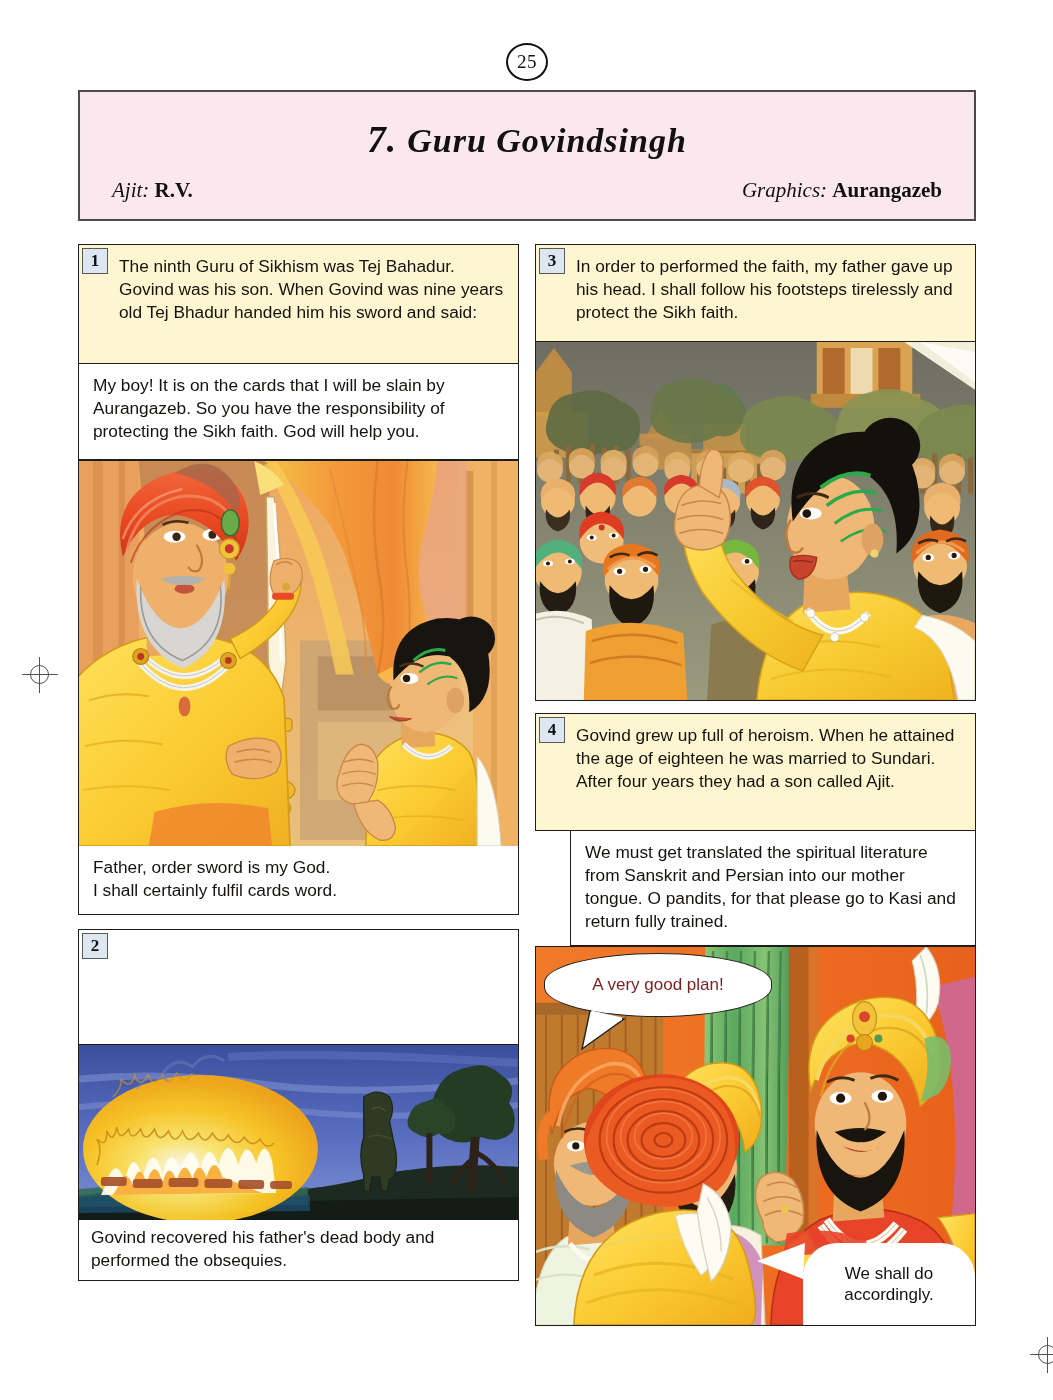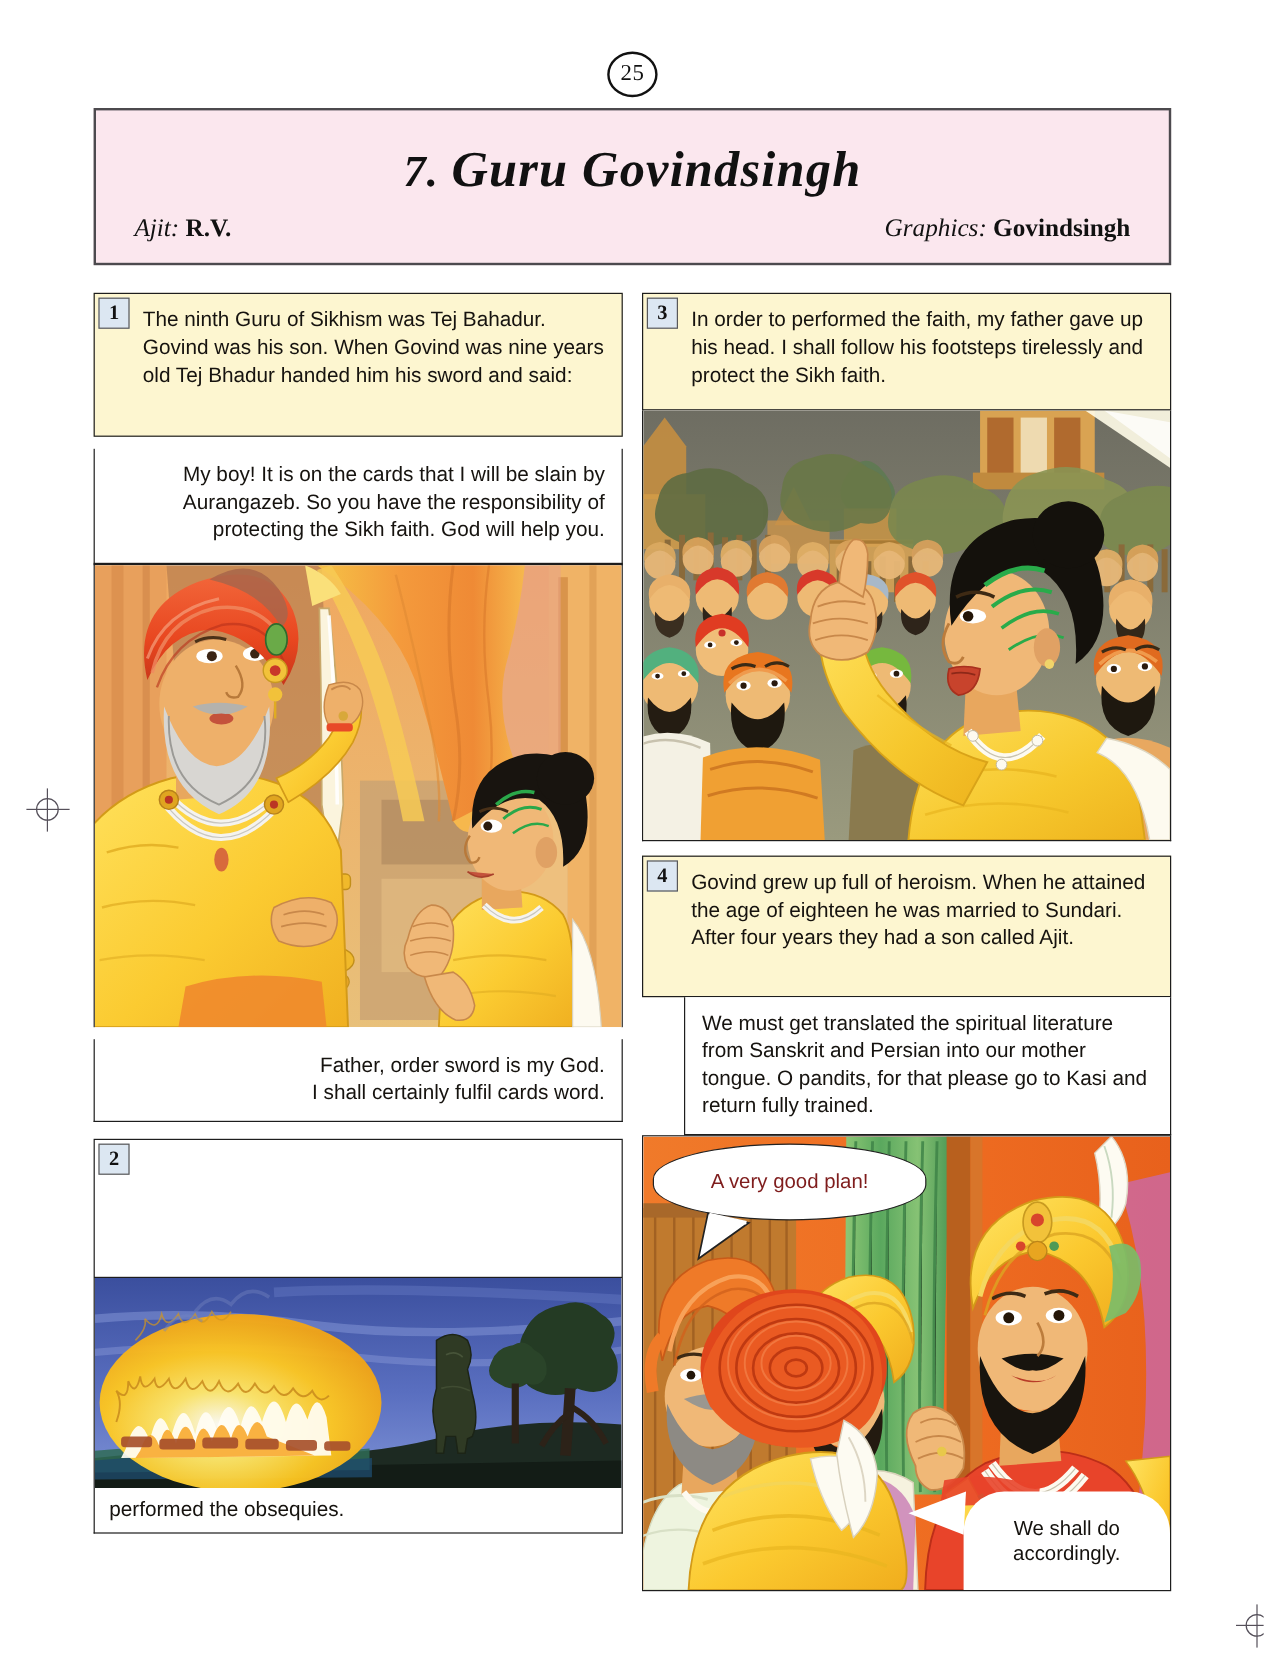--- a/index.html
+++ b/index.html
@@ -79,21 +79,21 @@
     text-align: center;
     font-family: "Liberation Serif", serif;
     font-style: italic;
     font-weight: bold;
     font-size: 37px;
     color: #111;
     margin-top: 26px;
     letter-spacing: 1px;
   }
   #story-title .sc {
-    font-size: 42px;
+    font-size: 34px;
   }
   .credits {
     position: absolute;
     bottom: 16px;
     font-family: "Liberation Serif", serif;
     font-size: 21px;
     color: #111;
   }
   #credit-story { left: 32px; }
   #credit-graphics { right: 32px; }
@@ -137,21 +137,21 @@
     position: relative;
     border: 1.6px solid #1d1d1d;
     padding: 10px 14px 12px 14px;
     font-size: 17.3px;
     line-height: 1.33;
     color: #16130f;
   }
   .textbox.cream { background: #fdf6d0; }
   .textbox.white { background: #ffffff; }
   .textbox.joined { border-top: none; }
-  .textbox.centered { text-align: right; margin-top: 10px; }
+  .textbox.centered { text-align: left; }
   .textbox.justified { text-align: justify; }
   .textbox.indented { padding-left: 40px; }
   .textbox p { margin: 0; }
 
   .panel-number {
     position: absolute;
     left: 3px;
     top: 3px;
     width: 26px;
     height: 26px;
@@ -234,21 +234,21 @@
   <div id="story-title">
     <span>7.</span>
     <span class="sc">Guru Govindsingh</span>
   </div>
   <div class="credits" id="credit-story">
     <span class="credit-label">Ajit:</span>
     <span class="credit-value">R.V.</span>
   </div>
   <div class="credits" id="credit-graphics">
     <span class="credit-label">Graphics:</span>
-    <span class="credit-value">Govindsingh</span>
+    <span class="credit-value">Aurangazeb</span>
   </div>
 </div>
 
 <div id="comic-grid">
 
   <div class="column" id="column-left">
 
     <div class="panel" style="border:none;">
       <div class="textbox cream indented" style="min-height:120px;">
         <div class="panel-number">1</div>
@@ -482,20 +482,21 @@
           <path d="M398 112 Q384 122 374 140" stroke="#2c2218" stroke-width="5" fill="none"></path>
           <path d="M400 108 Q418 118 428 138" stroke="#2c2218" stroke-width="5" fill="none"></path>
           <g fill="#2a4429">
             <path d="M350 56 Q336 58 332 70 Q326 82 338 88 Q350 96 362 88 Q374 92 378 80 Q380 66 368 60 Q360 50 350 56 Z"></path>
           </g>
           <path d="M352 88 Q352 112 352 138" stroke="#2c2218" stroke-width="6" fill="none"></path>
         </svg>
       </div>
 
       <div class="textbox white" style="border-top:none; padding:6px 12px 8px 12px;">
+        <p>Govind recovered his father's dead body and</p>
         <p>performed the obsequies.</p>
       </div>
     </div>
   </div>
 
   <div class="column" id="column-right">
 
     <div class="panel" style="border:none;">
       <div class="textbox cream indented" style="min-height:98px;">
         <div class="panel-number">3</div>

